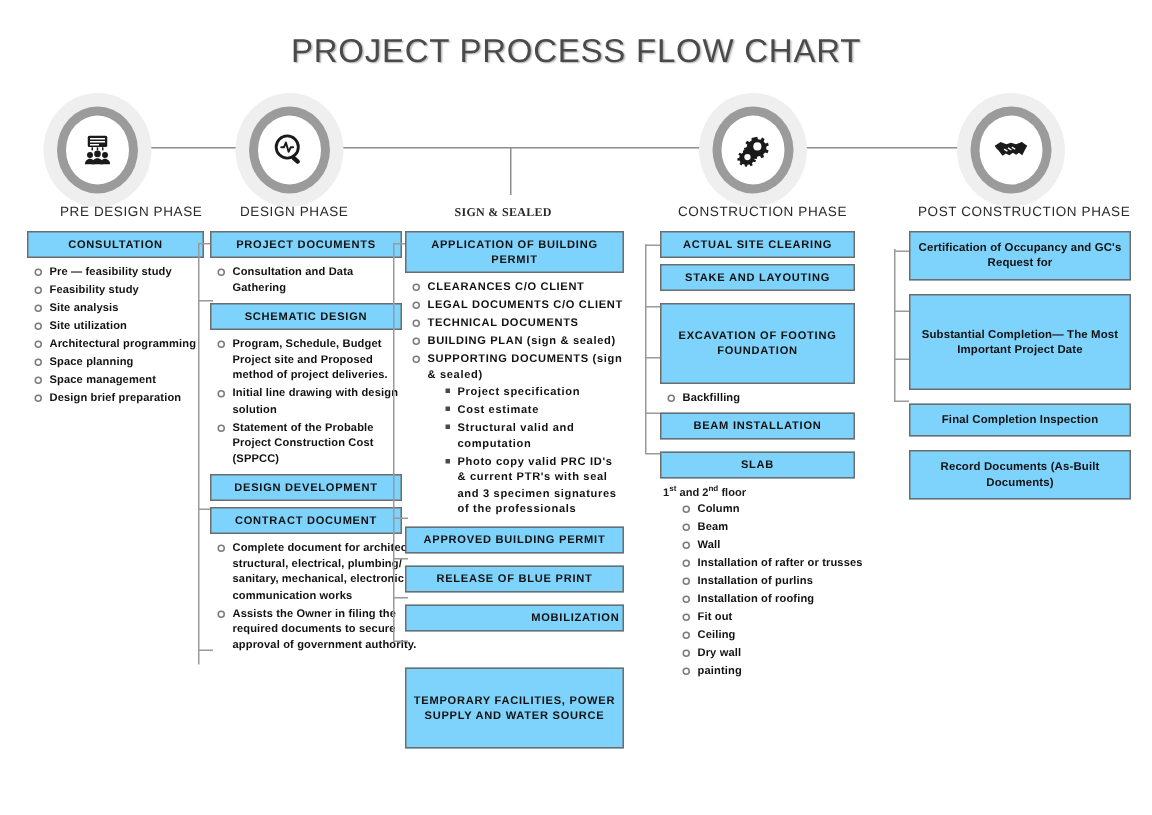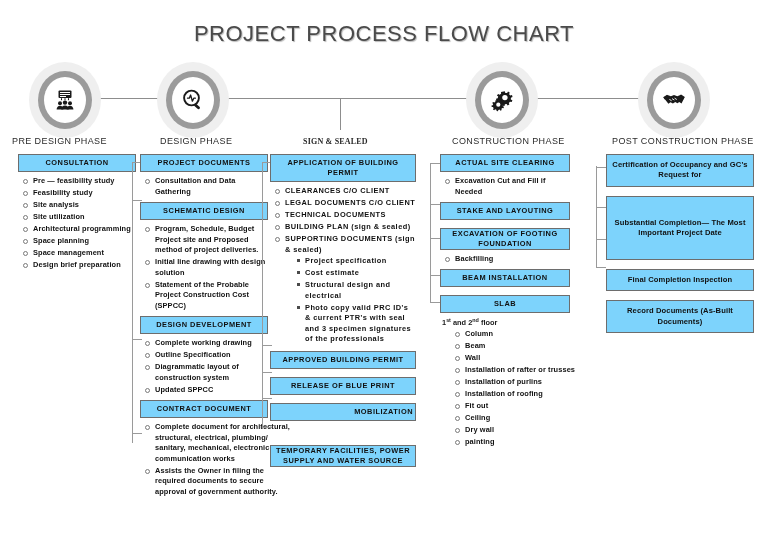--- a/index.html
+++ b/index.html
@@ -38,39 +38,39 @@
     display:flex;align-items:center;justify-content:center;
   }
   .medal svg{display:block;}
   .m1{left:29px;} .m2{left:157px;} .m3{left:466px;} .m4{left:638px;}
 
   
   .caption{
     position:absolute;top:136px;font-size:9px;color:#2a2a2a;
     letter-spacing:.4px;white-space:nowrap;
   }
-  .cap1{left:12px;} .cap2{left:160px;} .cap4{left:452px;} .cap5{left:612px;}
+  .cap1{left:40px;} .cap2{left:160px;} .cap4{left:452px;} .cap5{left:612px;}
   .cap3{left:303px;top:137px;font-family:"Liberation Serif",serif;font-weight:700;font-size:8px;letter-spacing:.2px;}
 
   
   .col{position:absolute;top:154px;}
   .c1{left:18px;width:118px;}
   .c2{left:140px;width:128px;}
   .c3{left:270px;width:146px;}
   .c4{left:440px;width:130px;}
   .c5{left:606px;width:148px;}
 
   
   .box{
     border:1.4px solid #6d6d6d;background:#7dd3fc;
     text-align:center;font-size:7.4px;font-weight:700;letter-spacing:.5px;
     padding:3px 2px;margin-bottom:4px;line-height:1.35;color:#111;
     box-sizing:border-box;
   }
-  .box.multi{padding:0 3px;}
+  .box.multi{padding:16px 3px;}
   .box.sent{font-weight:700;letter-spacing:.1px;font-size:7.6px;}
 
   
   ul{list-style:none;margin:0;padding:0;}
   li{
     position:relative;font-size:7.4px;line-height:1.42;font-weight:700;
     color:#111;padding-left:13px;margin-bottom:1.5px;letter-spacing:.1px;
   }
   li:before{
     content:"";position:absolute;left:3px;top:3px;width:3px;height:3px;
@@ -217,26 +217,20 @@
     </ul>
 
     <div class="box">SCHEMATIC DESIGN</div>
     <ul class="listblock">
       <li>Program, Schedule, Budget Project site and Proposed method of project deliveries.</li>
       <li>Initial line drawing with design solution</li>
       <li>Statement of the Probable Project Construction Cost (SPPCC)</li>
     </ul>
 
     <div class="box">DESIGN DEVELOPMENT</div>
-    <ul class="listblock">
-      <li>Complete working drawing</li>
-      <li>Outline Specification</li>
-      <li>Diagrammatic layout of construction system</li>
-      <li>Updated SPPCC</li>
-    </ul>
 
     <div class="box">CONTRACT DOCUMENT</div>
     <ul class="listblock" style="width:150px;">
       <li>Complete document for architectural, structural, electrical, plumbing/ sanitary, mechanical, electronic and communication works</li>
       <li>Assists the Owner in filing the required documents to secure approval of government authority.</li>
     </ul>
   </div>
 
   <div class="spine sp3"></div>
   <div class="stub" style="left:262px;top:162px;width:10px;"></div>
@@ -250,44 +244,41 @@
     <ul class="listblock caps">
       <li>CLEARANCES C/O CLIENT</li>
       <li>LEGAL DOCUMENTS C/O CLIENT</li>
       <li>TECHNICAL DOCUMENTS</li>
       <li>BUILDING PLAN (sign &amp; sealed)</li>
       <li>
         <span>SUPPORTING DOCUMENTS (sign &amp; sealed)</span>
         <ul class="lvl2">
           <li>Project specification</li>
           <li>Cost estimate</li>
-          <li>Structural design and electrical</li>
+          <li>Structural valid and computation</li>
           <li>Photo copy valid PRC ID's &amp; current PTR's with seal and 3 specimen signatures of the professionals</li>
         </ul>
       </li>
     </ul>
 
     <div class="box" style="margin-top:6px;">APPROVED BUILDING PERMIT</div>
     <div class="box" style="margin-top:8px;">RELEASE OF BLUE PRINT</div>
     <div class="box" style="margin-top:8px;text-align:right;">MOBILIZATION</div>
     <div class="box multi" style="margin-top:24px;">TEMPORARY FACILITIES, POWER SUPPLY AND WATER SOURCE</div>
   </div>
 
   <div class="spine sp4"></div>
   <div class="stub" style="left:430px;top:163px;width:10px;"></div>
   <div class="stub" style="left:430px;top:204px;width:10px;"></div>
   <div class="stub" style="left:430px;top:238px;width:10px;"></div>
   <div class="stub" style="left:430px;top:275px;width:10px;"></div>
   <div class="stub" style="left:430px;top:302px;width:10px;"></div>
 
   <div class="col c4">
     <div class="box">ACTUAL SITE CLEARING</div>
-    <ul class="listblock">
-      <li>Excavation Cut and Fill if Needed</li>
-    </ul>
 
     <div class="box">STAKE AND LAYOUTING</div>
 
     <div class="box multi" style="margin-top:8px;">EXCAVATION OF FOOTING FOUNDATION</div>
     <ul class="listblock">
       <li>Backfilling</li>
     </ul>
 
     <div class="box">BEAM INSTALLATION</div>
     <div class="box" style="margin-top:8px;">SLAB</div>

